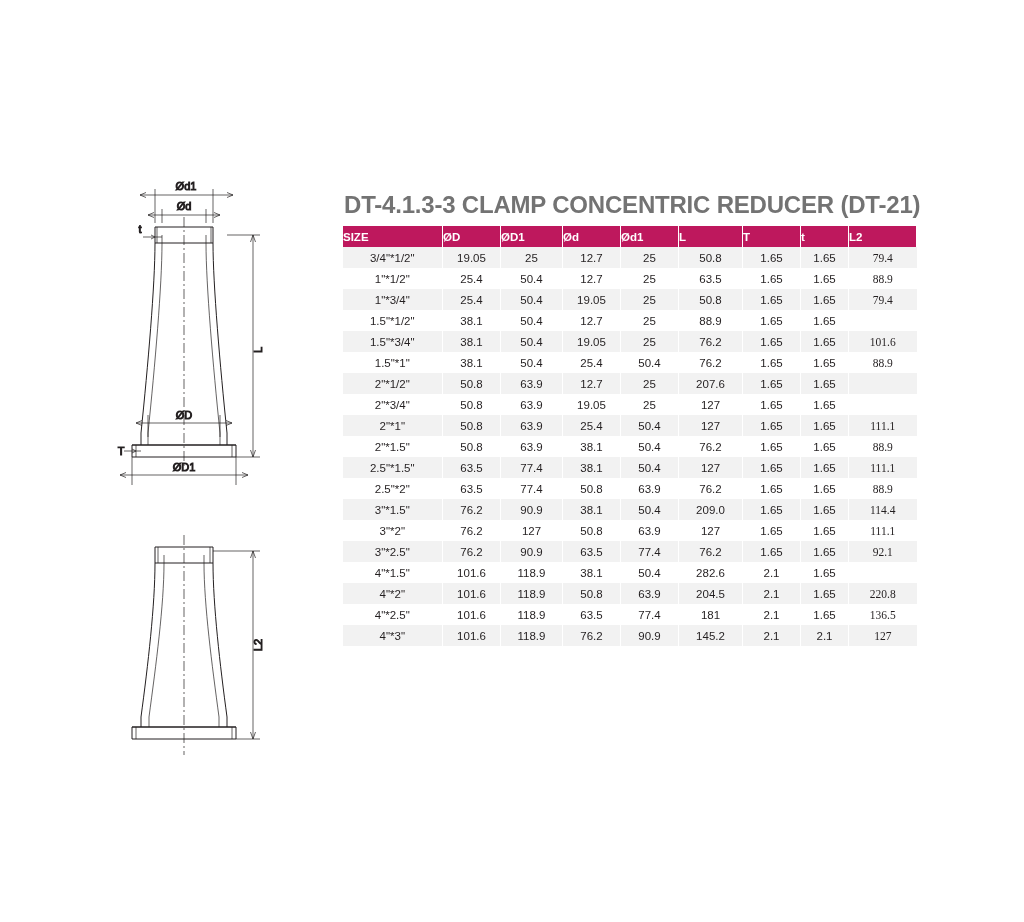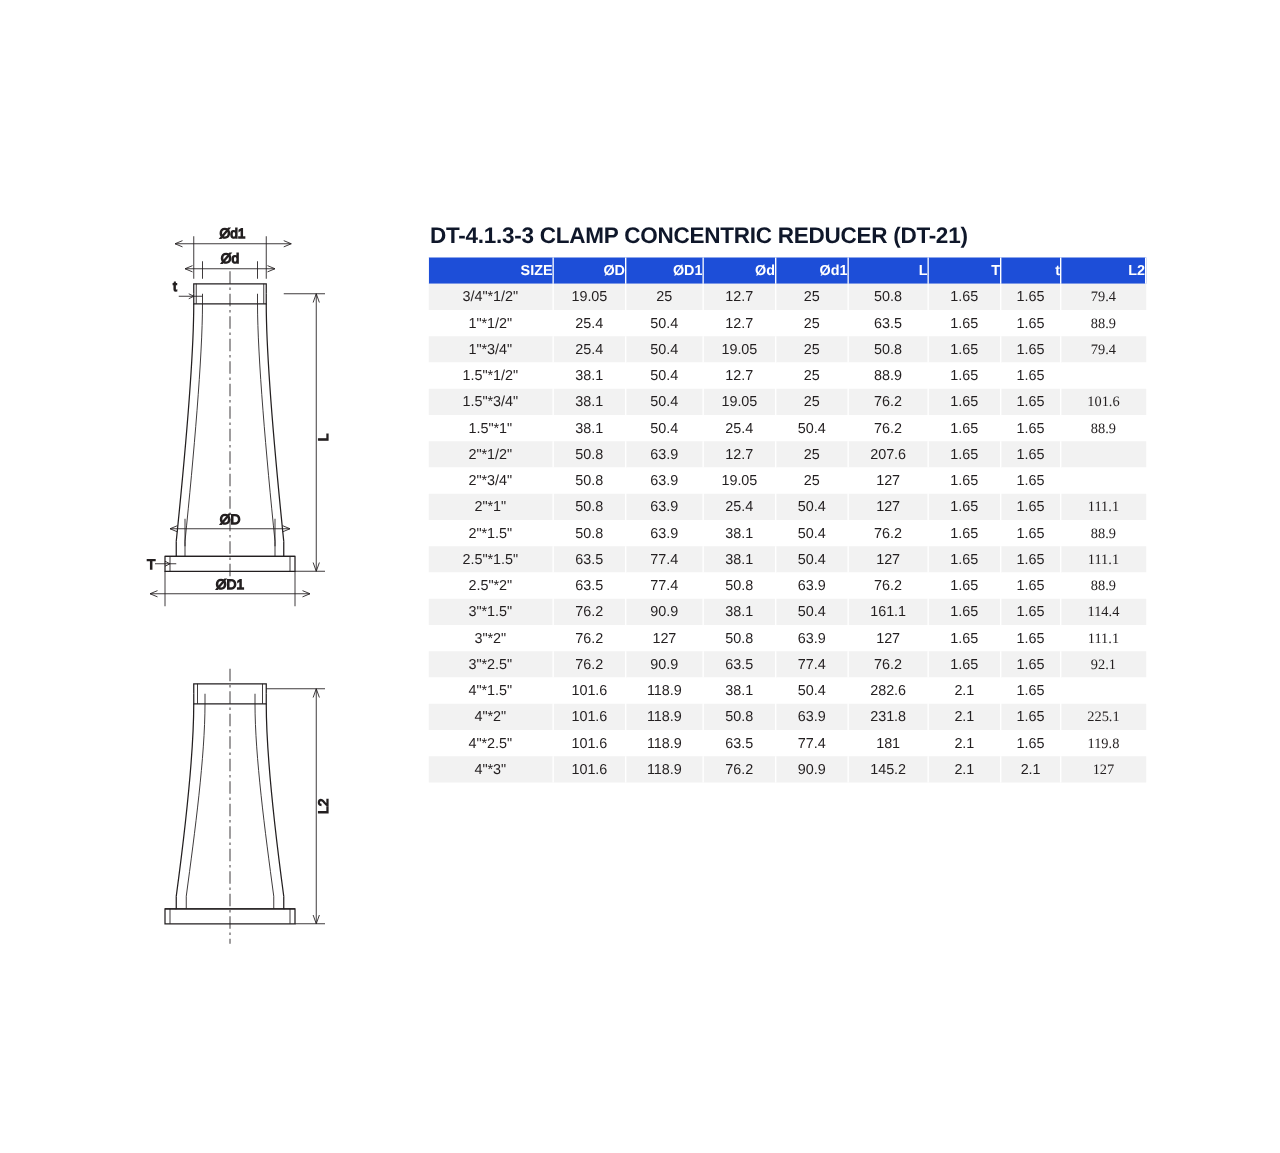--- a/index.html
+++ b/index.html
@@ -29,41 +29,41 @@
 
   
   .table-area {
     position: absolute;
     left: 342px;
     top: 178px;
     width: 534px;
   }
 
   .table-title {
-    font-size: 18px;
+    font-size: 24px;
     font-weight: bold;
-    color: #0f172a;
+    color: #737373;
     letter-spacing: -0.2px;
-    margin: 0 0 7px 2px;
+    margin: 13px 0 7px 2px;
     white-space: nowrap;
   }
 
   table.spec {
     border-collapse: collapse;
     width: 534px;
     table-layout: fixed;
   }
 
   table.spec th {
-    background: #1d4ed8;
+    background: #be185d;
     color: #ffffff;
     font-size: 11.5px;
     font-weight: bold;
     height: 21px;
-    text-align: right;
+    text-align: left;
     border: none;
     padding: 0;
   }
 
   table.spec td {
     font-size: 11.5px;
     text-align: center;
     height: 21px;
     padding: 0;
     border: none;
@@ -380,21 +380,21 @@
           <td>1.65</td>
           <td>1.65</td>
           <td>88.9</td>
         </tr>
         <tr class="odd">
           <td>3"*1.5"</td>
           <td>76.2</td>
           <td>90.9</td>
           <td>38.1</td>
           <td>50.4</td>
-          <td>161.1</td>
+          <td>209.0</td>
           <td>1.65</td>
           <td>1.65</td>
           <td>114.4</td>
         </tr>
         <tr class="even">
           <td>3"*2"</td>
           <td>76.2</td>
           <td>127</td>
           <td>50.8</td>
           <td>63.9</td>
@@ -424,35 +424,35 @@
           <td>2.1</td>
           <td>1.65</td>
           <td></td>
         </tr>
         <tr class="odd">
           <td>4"*2"</td>
           <td>101.6</td>
           <td>118.9</td>
           <td>50.8</td>
           <td>63.9</td>
-          <td>231.8</td>
+          <td>204.5</td>
           <td>2.1</td>
           <td>1.65</td>
-          <td>225.1</td>
+          <td>220.8</td>
         </tr>
         <tr class="even">
           <td>4"*2.5"</td>
           <td>101.6</td>
           <td>118.9</td>
           <td>63.5</td>
           <td>77.4</td>
           <td>181</td>
           <td>2.1</td>
           <td>1.65</td>
-          <td>119.8</td>
+          <td>136.5</td>
         </tr>
         <tr class="odd">
           <td>4"*3"</td>
           <td>101.6</td>
           <td>118.9</td>
           <td>76.2</td>
           <td>90.9</td>
           <td>145.2</td>
           <td>2.1</td>
           <td>2.1</td>

